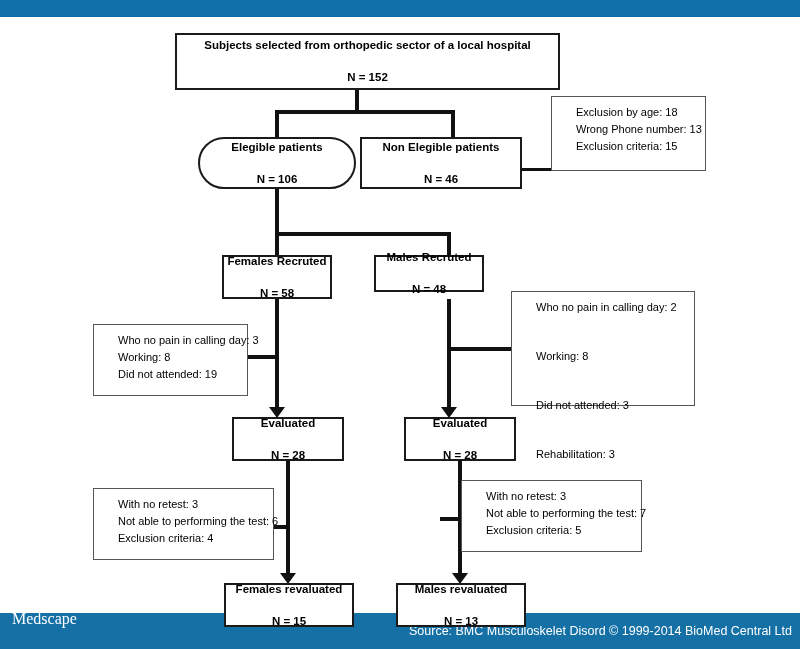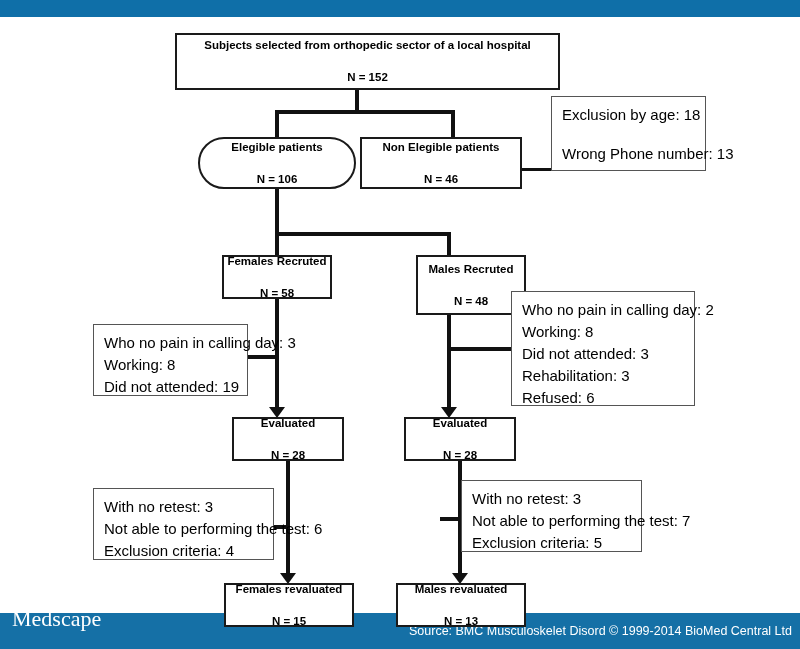--- a/index.html
+++ b/index.html
@@ -25,21 +25,21 @@
   .footer-band {
     position: absolute;
     left: 0; top: 613px;
     width: 800px; height: 36px;
     background: #1570a6;
   }
   .footer-logo {
     position: absolute;
     left: 12px; top: 608px;
     font-family: "Liberation Serif", serif;
-    font-size: 22px;
+    font-size: 16px;
     color: #ffffff;
     letter-spacing: 0px;
     line-height: 22px;
   }
   .footer-source {
     position: absolute;
     right: 8px; top: 624px;
     font-family: "Liberation Sans", sans-serif;
     font-size: 12.5px;
     color: #ffffff;
@@ -77,25 +77,25 @@
   .box .ln { display: block; }
 
   
   .note {
     position: absolute;
     box-sizing: border-box;
     background: #ffffff;
     border: 1px solid #555555;
     display: flex;
     flex-direction: column;
-    justify-content: space-between;
+    justify-content: flex-start;
     text-align: left;
-    padding: 6px 10px;
+    padding: 6px 24px;
     color: #000000;
-    font-size: 15px;
+    font-size: 11px;
     z-index: 5;
   }
   .note .ln {
     display: block;
     padding: 2.5px 0;
     white-space: nowrap;
   }
 
   
   .vline {
@@ -145,52 +145,53 @@
   <div class="box bold" style="left:360px; top:120px; width:162px; height:52px;">
     <span class="ln">Non Elegible patients</span>
     <span class="ln">N = 46</span>
   </div>
 
   <div class="hline thin" style="left:522px; top:151px; width:30px; height:3px;"></div>
 
   <div class="note" style="left:551px; top:79px; width:155px; height:75px;">
     <span class="ln">Exclusion by age: 18</span>
     <span class="ln">Wrong Phone  number: 13</span>
+    <span class="ln">Exclusion criteria: 15</span>
   </div>
 
   <div class="vline" style="left:275px; top:172px; width:4px; height:47px;"></div>
   <div class="hline" style="left:275px; top:215px; width:176px; height:4px;"></div>
   <div class="vline" style="left:275px; top:215px; width:4px; height:25px;"></div>
   <div class="vline" style="left:447px; top:215px; width:4px; height:25px;"></div>
 
   <div class="box bold" style="left:222px; top:238px; width:110px; height:44px;">
     <span class="ln">Females Recruted</span>
     <span class="ln">N = 58</span>
   </div>
 
-  <div class="box bold" style="left:416px; top:238px; width:110px; height:60px;">
+  <div class="box bold" style="left:374px; top:238px; width:110px; height:37px;">
     <span class="ln">Males Recruted</span>
     <span class="ln">N = 48</span>
   </div>
 
   <div class="vline" style="left:275px; top:282px; width:4px; height:110px;"></div>
   <div class="arrowhead" style="left:269px; top:390px;"></div>
   <div class="hline thin" style="left:248px; top:338px; width:29px; height:4px;"></div>
 
   <div class="vline" style="left:447px; top:282px; width:4px; height:110px;"></div>
   <div class="arrowhead" style="left:441px; top:390px;"></div>
   <div class="hline thin" style="left:449px; top:330px; width:62px; height:4px;"></div>
 
   <div class="note" style="left:93px; top:307px; width:155px; height:72px;">
     <span class="ln">Who no pain in calling day: 3</span>
     <span class="ln">Working: 8</span>
     <span class="ln">Did not attended: 19</span>
   </div>
 
-  <div class="note" style="left:511px; top:274px; width:184px; height:115px;">
+  <div class="note" style="left:511px; top:274px; width:184px; height:115px;gap:32px;">
     <span class="ln">Who no pain in calling day: 2</span>
     <span class="ln">Working: 8</span>
     <span class="ln">Did not attended: 3</span>
     <span class="ln">Rehabilitation: 3</span>
     <span class="ln">Refused: 6</span>
   </div>
 
   <div class="box bold" style="left:232px; top:400px; width:112px; height:44px;">
     <span class="ln">Evaluated</span>
     <span class="ln">N = 28</span>

